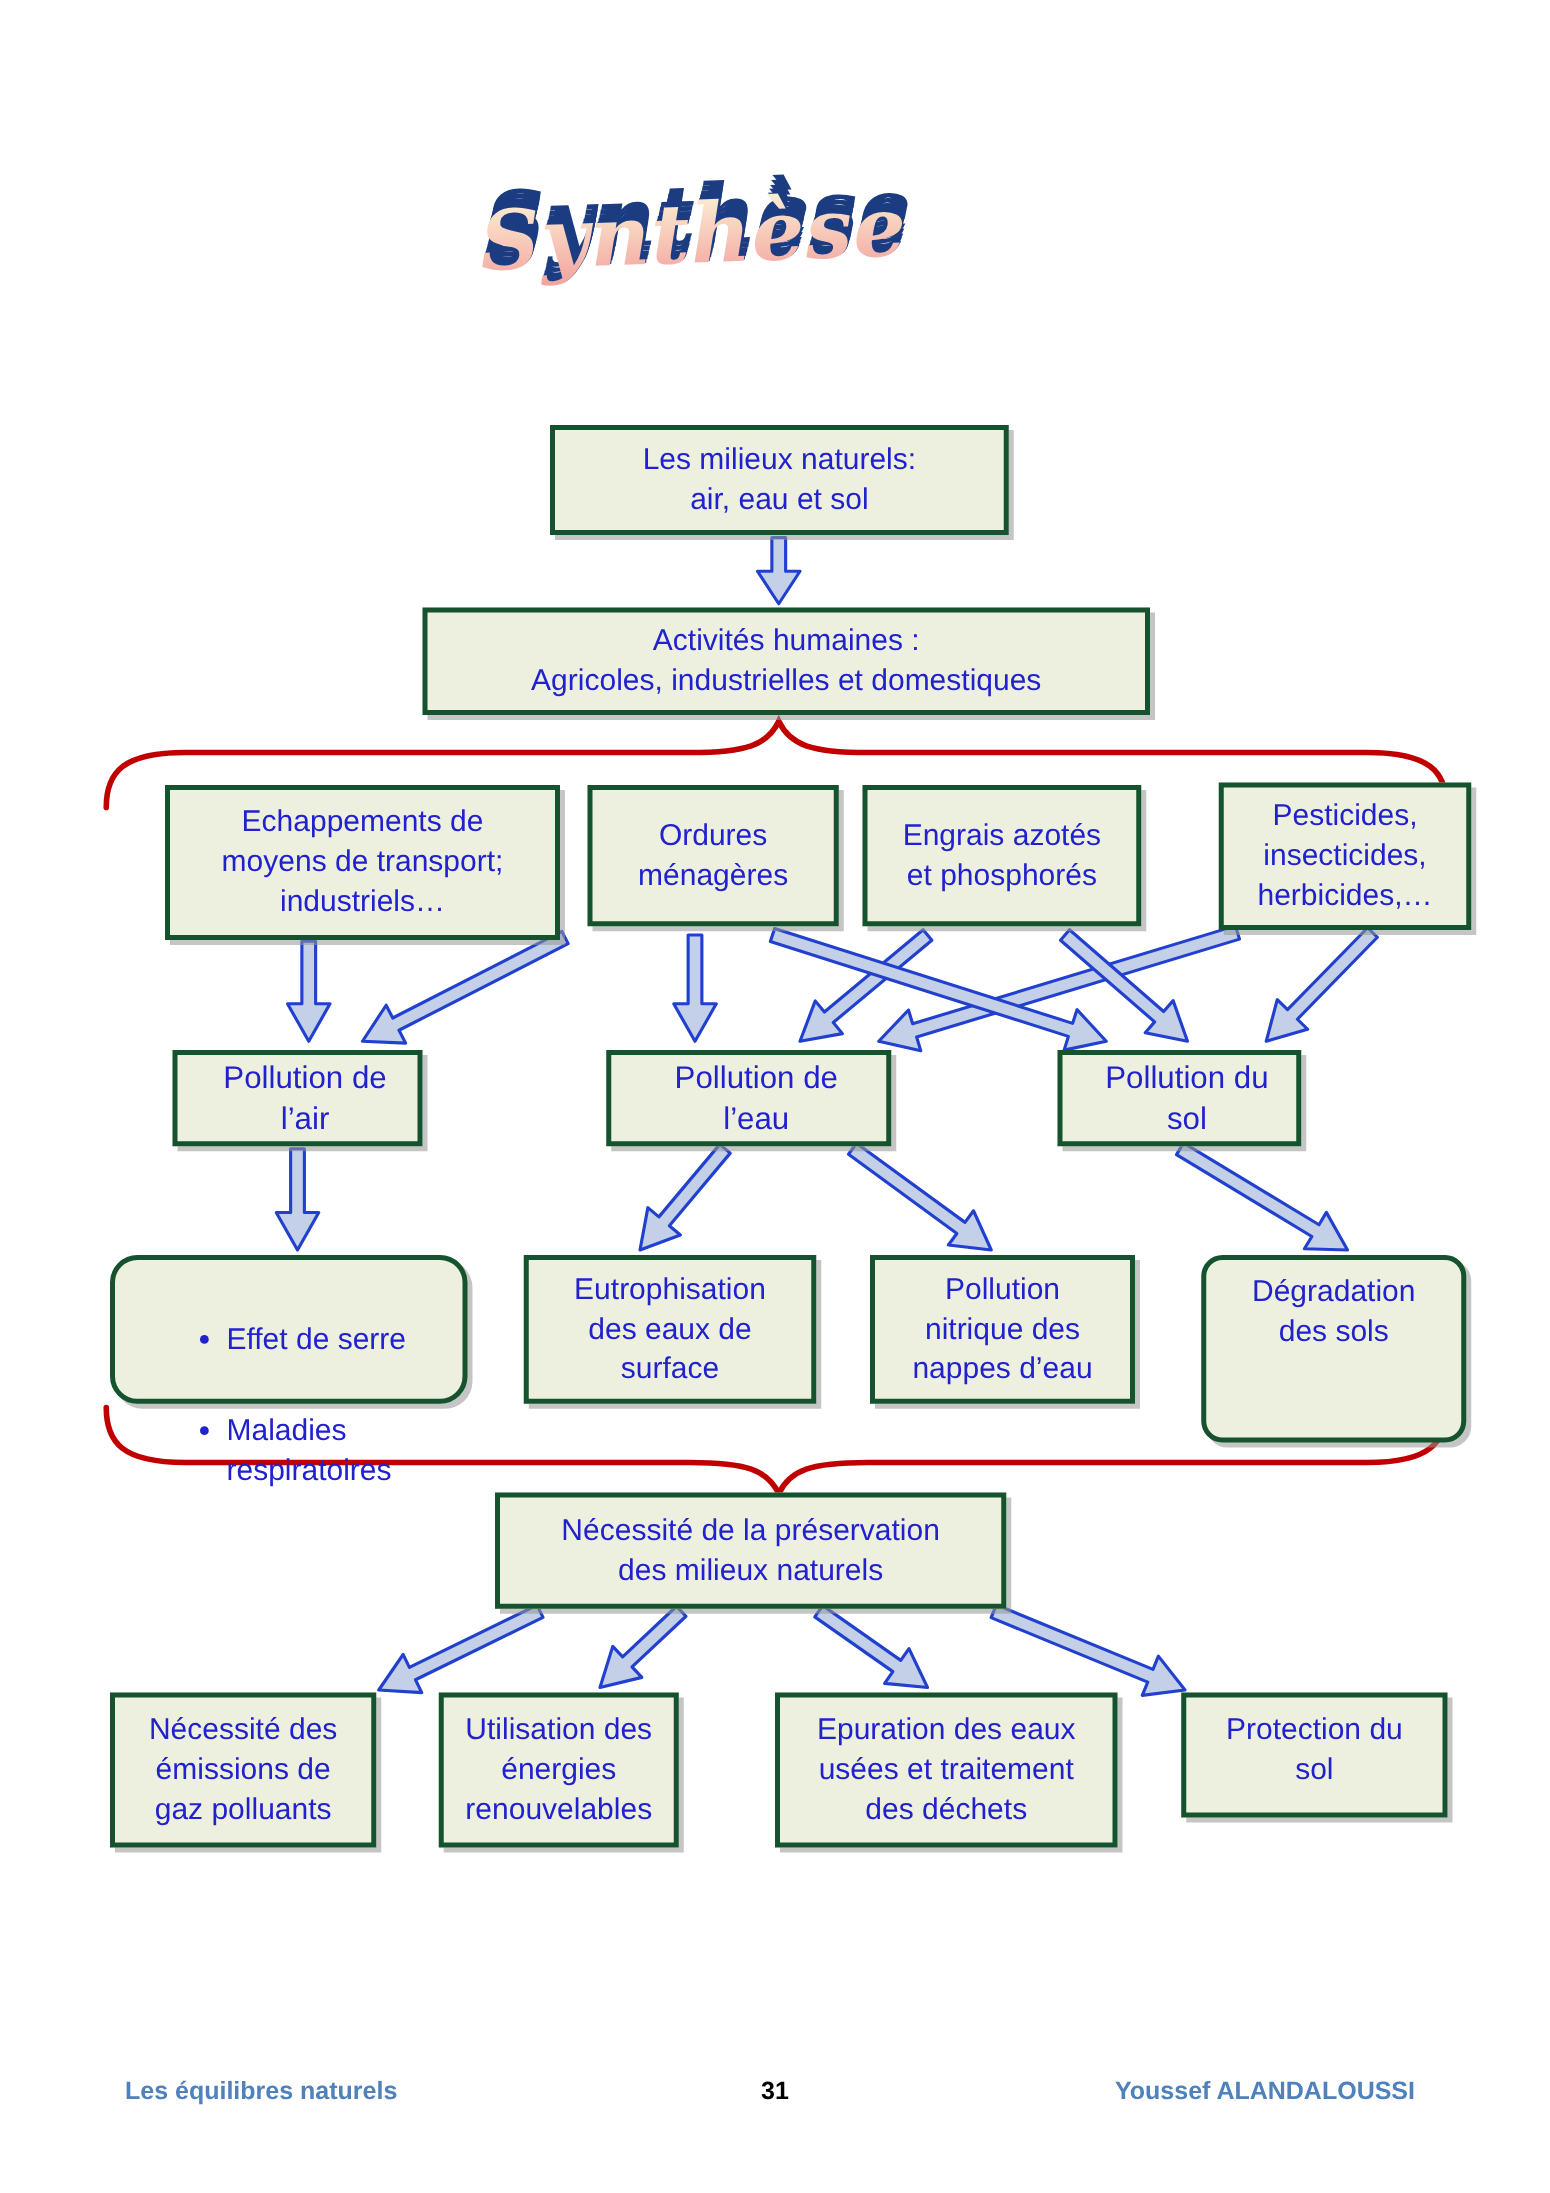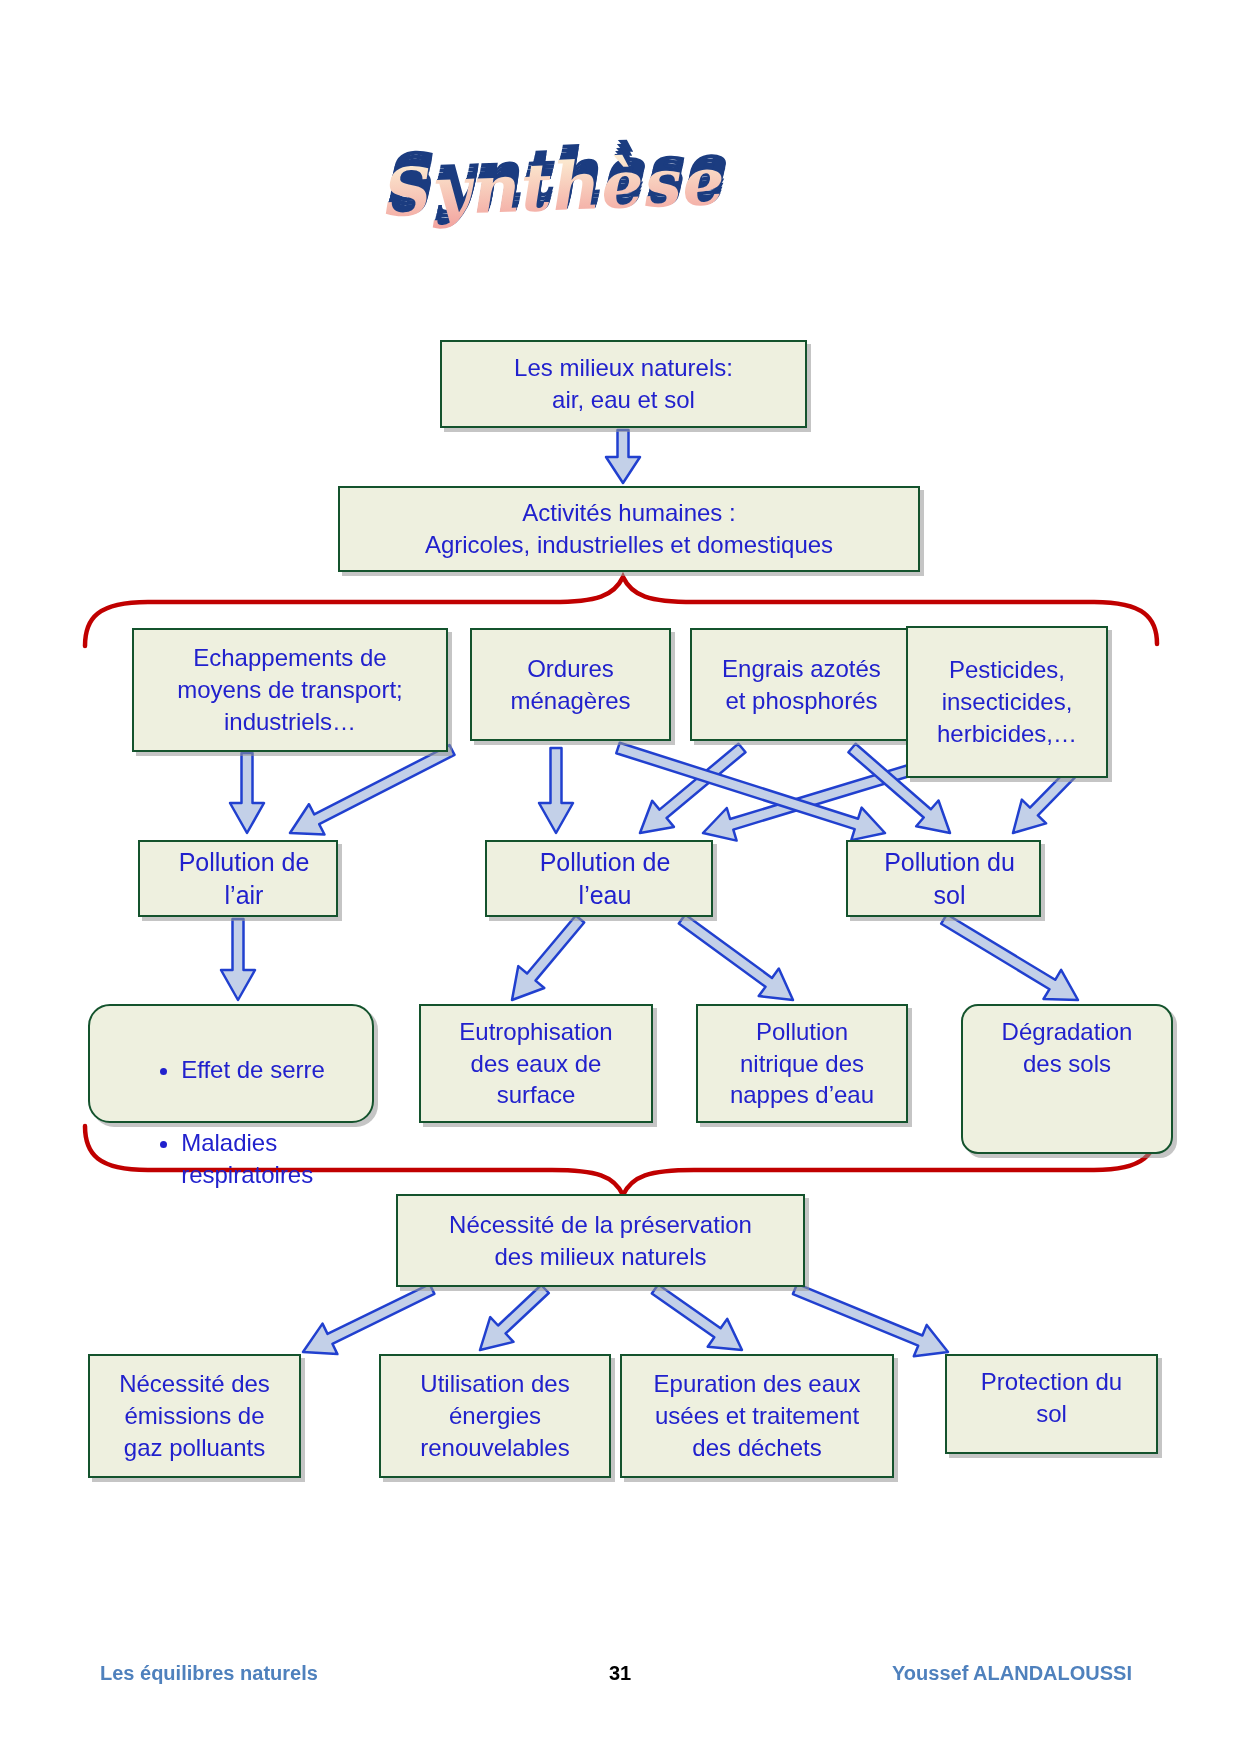--- a/index.html
+++ b/index.html
@@ -25,21 +25,21 @@
     position:absolute;left:0;top:0;width:100%;
     background:linear-gradient(180deg,var(--title-face-top) 15%,var(--title-face-bottom) 85%);
     -webkit-background-clip:text;background-clip:text;color:transparent;
   }
   
   svg.overlay{position:absolute;left:0;top:0;z-index:1;}
   .brace{stroke:var(--brace);stroke-width:4.5;fill:none;stroke-linecap:round;}
   
   .node{
     position:absolute;z-index:2;box-sizing:border-box;
-    background:var(--box-fill);border:2px solid #14532d;
+    background:var(--box-fill);border:4px solid #14532d;
     box-shadow:4px 4px 0 rgba(150,150,150,.55);
     display:flex;align-items:center;justify-content:center;
     text-align:center;color:var(--text-blue);
     font-size:24px;line-height:1.32;white-space:pre-line;
     padding:4px 6px;
   }
   .node.big{font-size:25px;padding-left:18px;}
   .node.top{align-items:flex-start;padding-top:10px;}
   .node ul{margin:6px 0 0 0;padding-left:44px;text-align:left;list-style:disc;}
   .node li{margin-bottom:10px;white-space:pre-line;}
@@ -90,21 +90,21 @@
   <div class="node" style="left:338px;top:486px;width:582px;height:86px;">Activités humaines :
 Agricoles, industrielles et domestiques</div>
 
   <div class="node" style="left:89px;top:628px;width:316px;height:124px;margin-left:43px;">Echappements de
 moyens de transport;
 industriels…</div>
   <div class="node" style="left:470px;top:628px;width:201px;height:113px;">Ordures
 ménagères</div>
   <div class="node" style="left:690px;top:628px;width:223px;height:113px;">Engrais azotés
 et phosphorés</div>
-  <div class="node" style="left:906px;top:626px;width:202px;height:152px;">Pesticides,
+  <div class="node" style="left:975px;top:626px;width:202px;height:118px;">Pesticides,
 insecticides,
 herbicides,…</div>
 
   <div class="node big" style="left:138px;top:840px;width:200px;height:77px;">Pollution de
 l’air</div>
   <div class="node big" style="left:485px;top:840px;width:228px;height:77px;">Pollution de
 l’eau</div>
   <div class="node big" style="left:846px;top:840px;width:195px;height:77px;">Pollution du
 sol</div>
 
@@ -123,21 +123,21 @@
 nappes d’eau</div>
   <div class="node top" style="left:961px;top:1004px;width:212px;height:150px;border-radius:17px;">Dégradation
 des sols</div>
 
   <div class="node" style="left:396px;top:1194px;width:409px;height:93px;">Nécessité de la préservation
 des milieux naturels</div>
 
   <div class="node" style="left:88px;top:1354px;width:213px;height:124px;">Nécessité des
 émissions de
 gaz polluants</div>
-  <div class="node" style="left:351px;top:1354px;width:232px;height:124px;margin-left:28px;">Utilisation des
+  <div class="node" style="left:351px;top:1354px;width:192px;height:124px;">Utilisation des
 énergies
 renouvelables</div>
   <div class="node" style="left:620px;top:1354px;width:274px;height:124px;">Epuration des eaux
 usées et traitement
 des déchets</div>
   <div class="node top" style="left:945px;top:1354px;width:213px;height:100px;">Protection du
 sol</div>
 
   <div class="footer">
     <span class="f-left">Les équilibres naturels</span>

